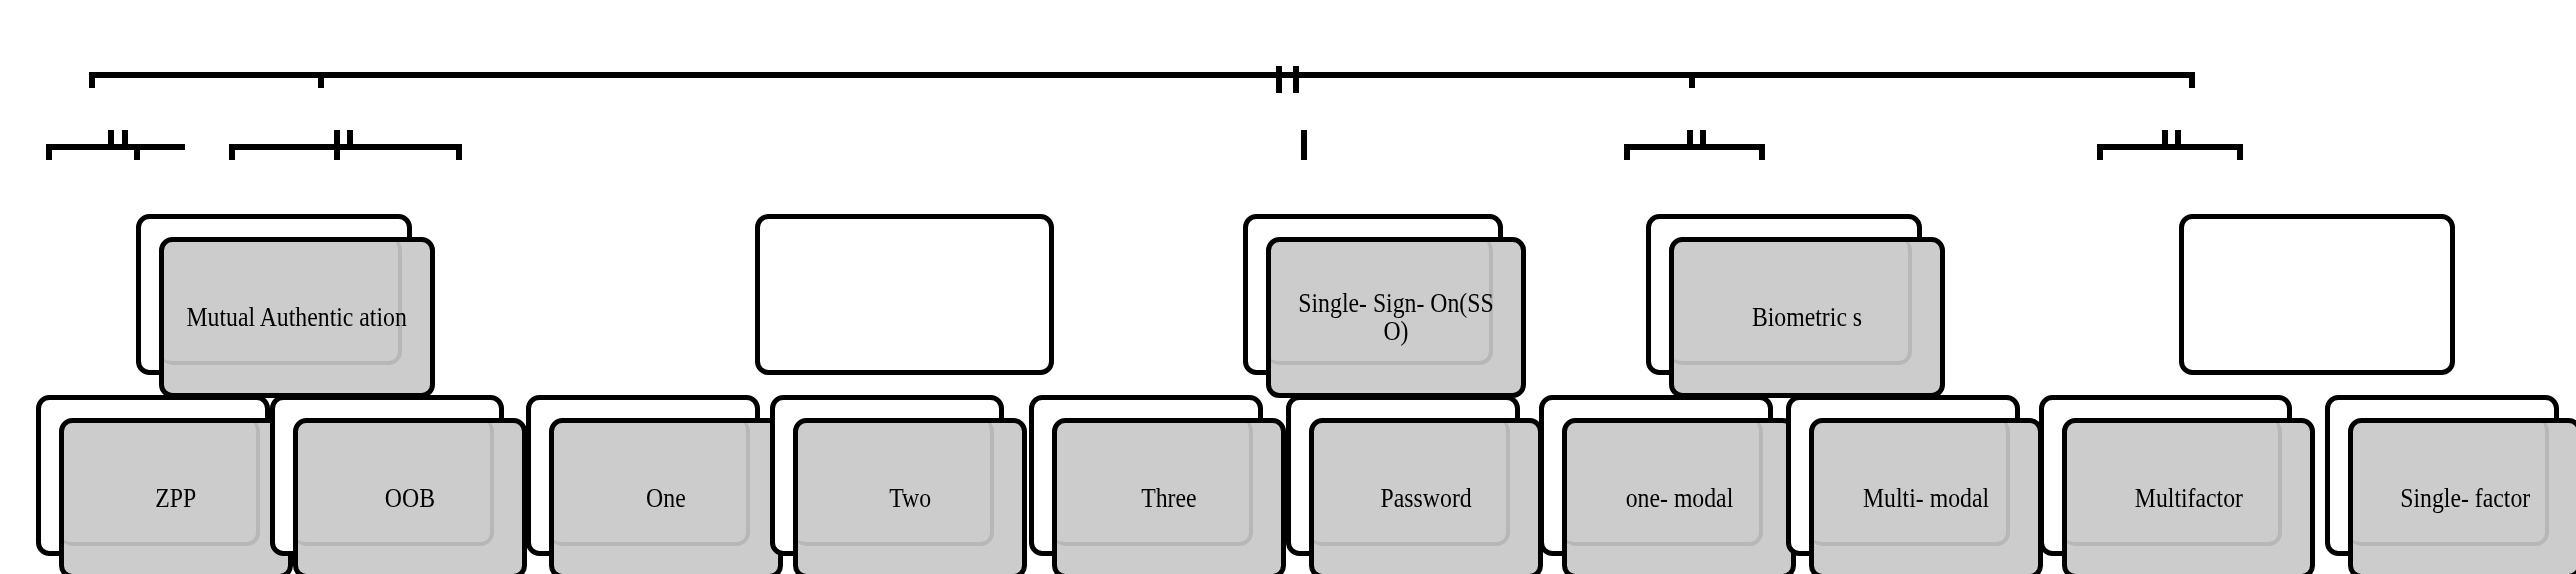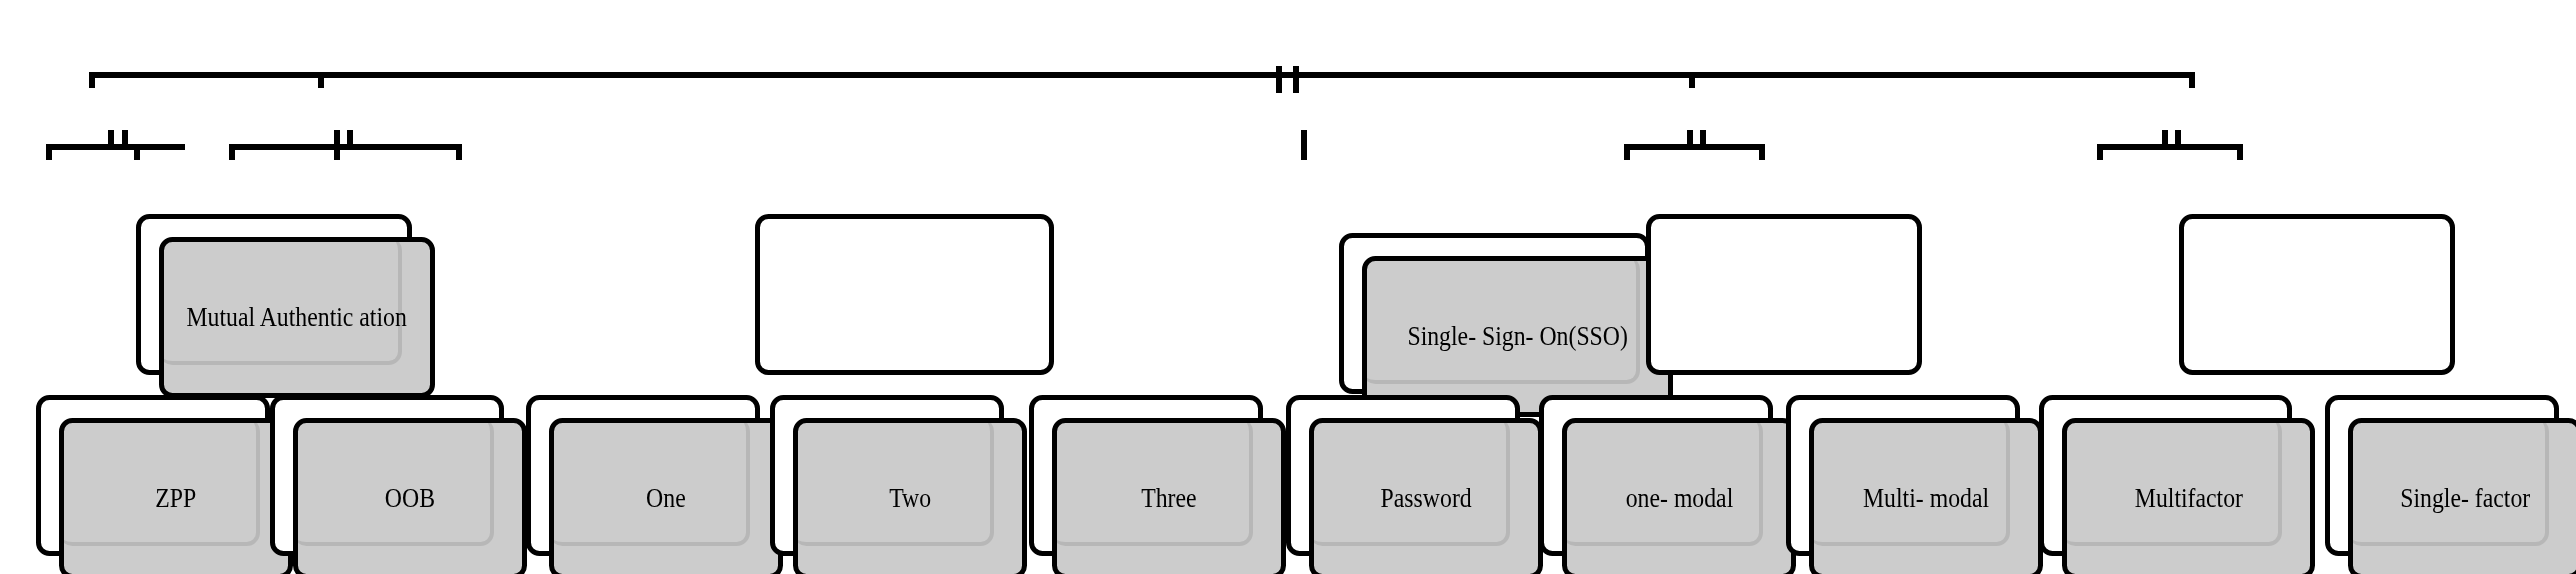--- a/index.html
+++ b/index.html
@@ -132,28 +132,31 @@
   <div id="nodes-level2">
       <div class="node tier-mid" style="left: 136px; top: 214px; width: 299px; height: 184px;">
         <div class="card-back"></div>
         <div class="card-front">
           <div class="label">Mutual Authentic ation</div>
         </div>
       </div>
       <div class="node tier-mid" style="left: 755px; top: 214px; width: 322px; height: 184px;">
         <div class="card-back"></div>
       </div>
-      <div class="node tier-mid" style="left: 1339px; top: 214px; width: 334px; height: 184px; margin-top: 19px;">
+      <div class="node tier-mid" style="left: 1243px; top: 214px; width: 283px; height: 184px;">
         <div class="card-back"></div>
         <div class="card-front">
           <div class="label">Single- Sign- On(SSO)</div>
         </div>
       </div>
       <div class="node tier-mid" style="left: 1646px; top: 214px; width: 299px; height: 184px;">
         <div class="card-back"></div>
+        <div class="card-front">
+          <div class="label">Biometric s</div>
+        </div>
       </div>
       <div class="node tier-mid" style="left: 2179px; top: 214px; width: 299px; height: 184px;">
         <div class="card-back"></div>
       </div>
     </div>
   <div id="nodes-level3">
       <div class="node tier-leaf" style="left: 36px; top: 395px; width: 257px; height: 184px;">
         <div class="card-back"></div>
         <div class="card-front">
           <div class="label">ZPP</div>

